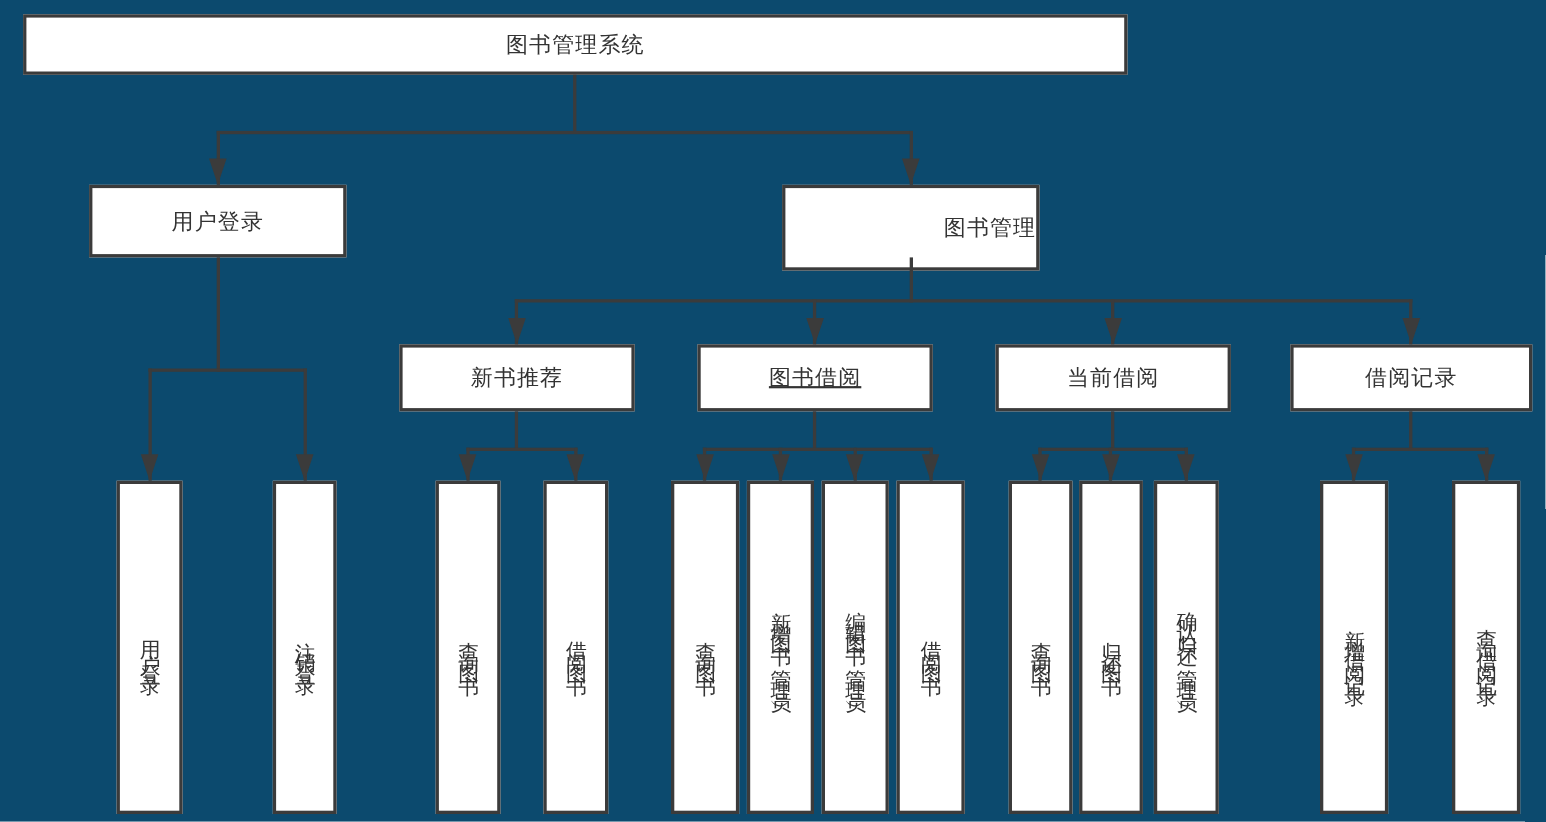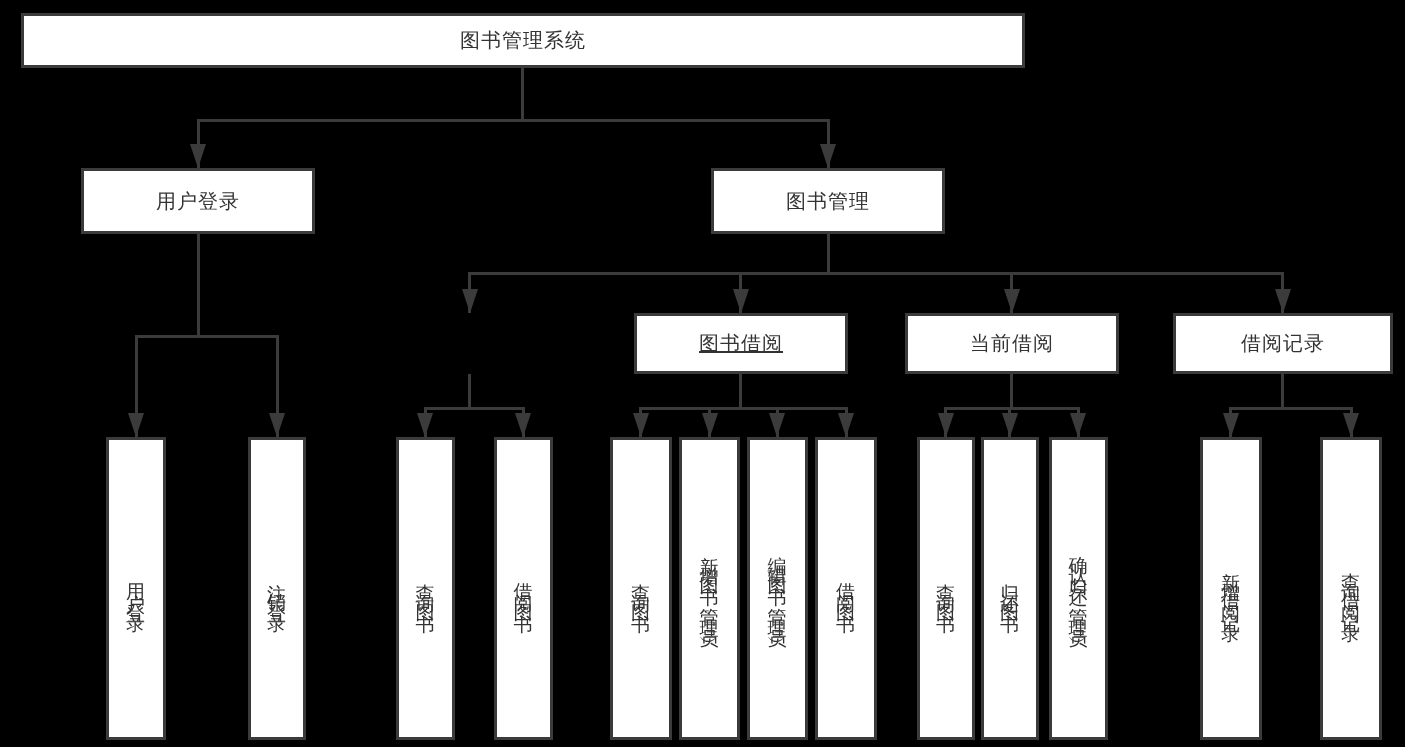--- a/index.html
+++ b/index.html
@@ -1,17 +1,17 @@
 <!DOCTYPE html>
 <html><head>
 <meta charset="utf-8">
 <style>
   html,body{margin:0;padding:0;background:#fff;}
   .canvas{
-    position:relative;width:1405px;height:747px;background:#000000;overflow:hidden;
+    position:relative;width:1405px;height:747px;background:#0c4a6e;overflow:hidden;
     font-family:"Liberation Sans","DejaVu Sans",sans-serif;
     --line:#3b3b3b;--text:#333333;
   }
   .box{
     position:absolute;box-sizing:border-box;background:#fff;
     border:3px solid var(--line);color:var(--text);
     display:flex;align-items:center;justify-content:center;
   }
   .box.h{font-size:20px;letter-spacing:1px;}
   .box.v{
@@ -37,24 +37,27 @@
 
 <div class="canvas" style="--line: #3b3b3b; --text: #333333;">
 
   <div class="box h" style="left:21px;top:13px;width:1004px;height:55px;">
     <span>图书管理系统</span>
   </div>
 
   <div class="box h" style="left:81px;top:168px;width:234px;height:66px;">
     <span>用户登录</span>
   </div>
-  <div class="box h" style="left:711px;top:168px;width:234px;height:66px;">
+  <div class="box h" style="left:711px;top:168px;width:234px;height:78px;justify-content:flex-end;">
     <span>图书管理</span>
   </div>
 
+  <div class="box h" style="left:363px;top:313px;width:214px;height:61px;">
+    <span>新书推荐</span>
+  </div>
   <div class="box h" style="left:634px;top:313px;width:214px;height:61px;text-decoration:underline;">
     <span>图书借阅</span>
   </div>
   <div class="box h" style="left:905px;top:313px;width:214px;height:61px;">
     <span>当前借阅</span>
   </div>
   <div class="box h" style="left:1173px;top:313px;width:220px;height:61px;">
     <span>借阅记录</span>
   </div>
 

